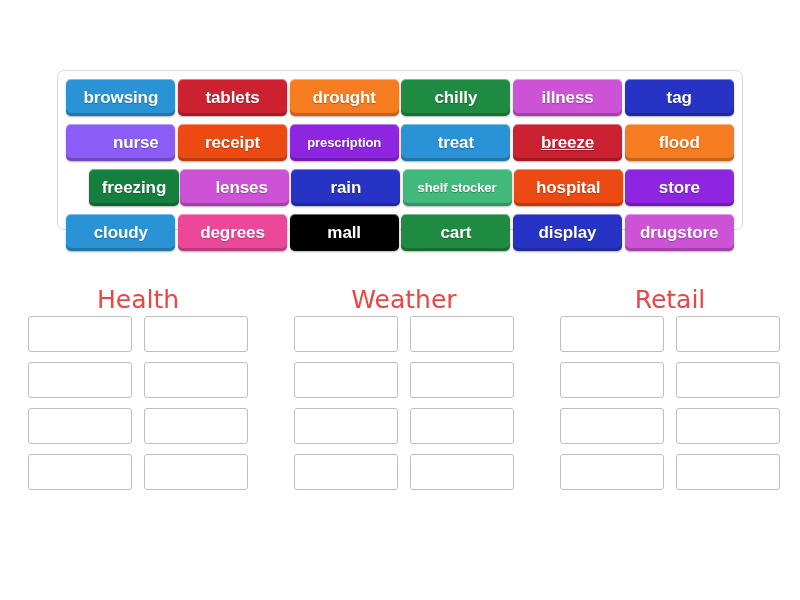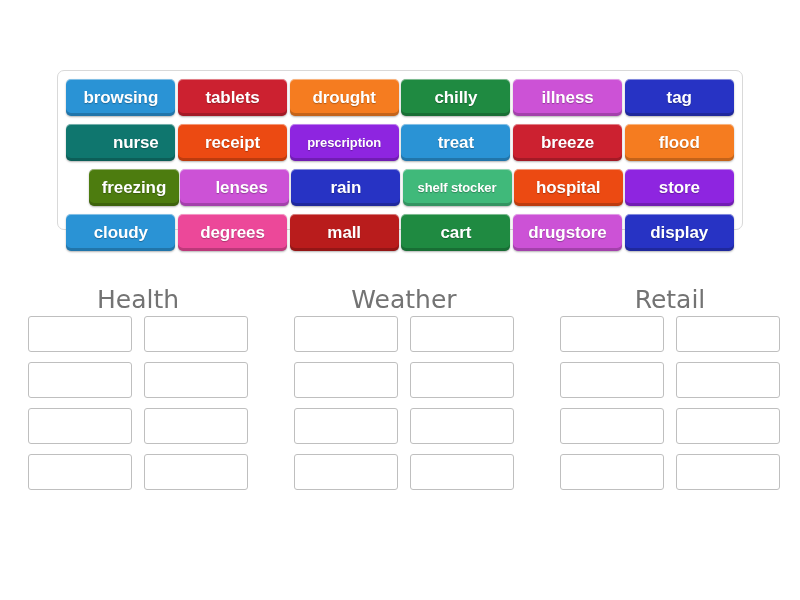--- a/index.html
+++ b/index.html
@@ -76,21 +76,21 @@
     width: 800px;
     display: flex;
   }
   .category {
     width: 256px;
     margin-left: 10px;
   }
   .cat-title {
     text-align: center;
     font-size: 25px;
-    color: #737373;
+    color: #ef4444;
     font-family: "DejaVu Sans", sans-serif;
     font-weight: normal;
     margin: 0 0 2px 0;
     line-height: 1.1;
   }
   .slot-grid {
     display: flex;
     flex-wrap: wrap;
     gap: 10px 12px;
     justify-content: center;
@@ -123,41 +123,41 @@
       </div>
       <div class="bank-cell">
         <div class="tile" style="background: rgb(204, 82, 214);">illness</div>
       </div>
       <div class="bank-cell">
         <div class="tile" style="background: rgb(39, 51, 196);">tag</div>
       </div>
     </div>
     <div class="bank-row">
       <div class="bank-cell">
-        <div class="tile" style="background: #0f766e; padding-left: 33px;">nurse</div>
+        <div class="tile" style="background: #8b5cf6; padding-left: 33px;">nurse</div>
       </div>
       <div class="bank-cell">
         <div class="tile" style="background: rgb(236, 74, 18);">receipt</div>
       </div>
       <div class="bank-cell">
         <div class="tile small" style="background: rgb(142, 37, 224);">prescription</div>
       </div>
       <div class="bank-cell">
         <div class="tile" style="background: rgb(42, 147, 213);">treat</div>
       </div>
       <div class="bank-cell">
-        <div class="tile" style="background: rgb(204, 33, 48);">breeze</div>
+        <div class="tile" style="background: rgb(204, 33, 48); text-decoration: underline;">breeze</div>
       </div>
       <div class="bank-cell">
         <div class="tile" style="background: rgb(245, 124, 32);">flood</div>
       </div>
     </div>
     <div class="bank-row">
       <div class="bank-cell">
-        <div class="tile" style="background: #4d7c0f; margin-left: 24px;">freezing</div>
+        <div class="tile" style="background: #15803d; margin-left: 24px;">freezing</div>
       </div>
       <div class="bank-cell">
         <div class="tile" style="background: rgb(204, 82, 214); padding-left: 17px;">lenses</div>
       </div>
       <div class="bank-cell">
         <div class="tile" style="background: rgb(39, 51, 196);">rain</div>
       </div>
       <div class="bank-cell">
         <div class="tile small" style="background: rgb(64, 185, 122);">shelf stocker</div>
       </div>
@@ -169,30 +169,30 @@
       </div>
     </div>
     <div class="bank-row">
       <div class="bank-cell">
         <div class="tile" style="background: rgb(42, 147, 213);">cloudy</div>
       </div>
       <div class="bank-cell">
         <div class="tile" style="background: #ec4899;">degrees</div>
       </div>
       <div class="bank-cell">
-        <div class="tile" style="background: #b91c1c;">mall</div>
+        <div class="tile" style="background: #000000;">mall</div>
       </div>
       <div class="bank-cell">
         <div class="tile" style="background: rgb(31, 138, 65);">cart</div>
       </div>
       <div class="bank-cell">
+        <div class="tile" style="background: rgb(39, 51, 196);">display</div>
+      </div>
+      <div class="bank-cell">
         <div class="tile" style="background: rgb(204, 82, 214);">drugstore</div>
-      </div>
-      <div class="bank-cell">
-        <div class="tile" style="background: rgb(39, 51, 196);">display</div>
       </div>
     </div>
   </div>
 
 <div id="categories">
     <div class="category">
       <div class="cat-title">Health</div>
       <div class="slot-grid">
         <div class="slot"></div>
         <div class="slot"></div>

